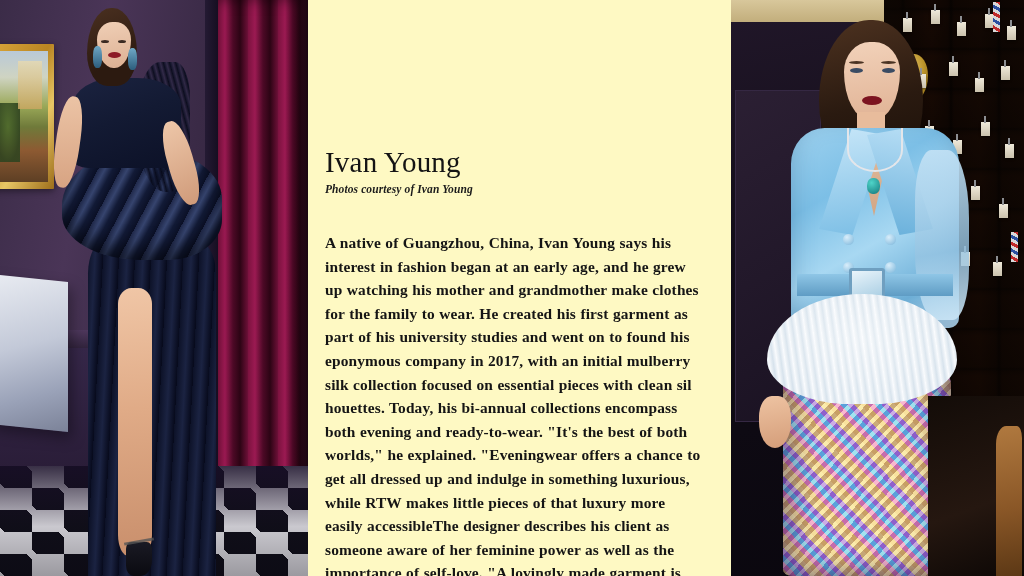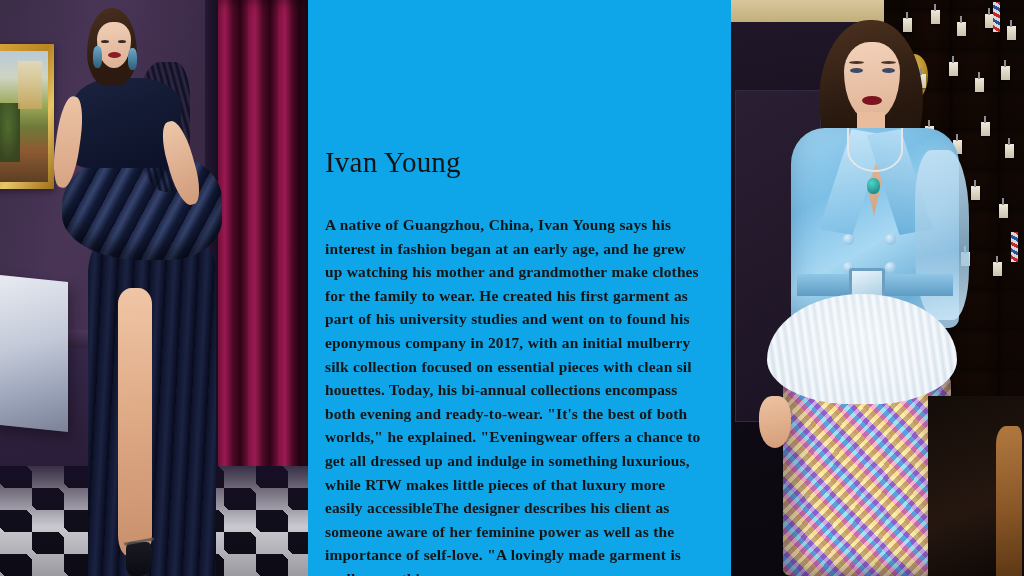--- a/index.html
+++ b/index.html
@@ -371,21 +371,21 @@
     border-radius: 40% 20% 0 0 / 12% 8% 0 0;
   }
 
   
   .text-col {
     position: absolute;
     left: 308px;
     top: 0;
     width: 423px;
     height: 576px;
-    background: #0ea5e9;
+    background: #fef9c3;
     overflow: hidden;
   }
   .article {
     position: absolute;
     left: 17px;
     top: 0;
     width: 382px;
   }
   .headline {
     margin: 0;
@@ -460,20 +460,21 @@
       <div class="pl-eye-r"></div>
       <div class="pl-lip"></div>
       <div class="pl-earring"></div>
       <div class="pl-earring2"></div>
     </div>
   </div>
 
   <div class="text-col">
     <div class="article">
       <h1 class="headline">Ivan Young</h1>
+      <p class="credit">Photos courtesy of Ivan Young</p>
       <p class="body-copy">A native of Guangzhou, China, Ivan Young says his interest in fashion began at an early age, and he grew up watching his mother and grandmother make clothes for the family to wear. He created his first garment as part of his university studies and went on to found his eponymous company in 2017, with an initial mulberry silk collection focused on essential pieces with clean sil houettes. Today, his bi-annual collections encompass both evening and ready-to-wear. "It's the best of both worlds," he explained. "Eveningwear offers a chance to get all dressed up and indulge in something luxurious, while RTW makes little pieces of that luxury more easily accessibleThe designer describes his client as someone aware of her feminine power as well as the importance of self-love. "A lovingly made garment is really something</p>
     </div>
   </div>
 
   <div class="photo-right">
     <div class="pr-topwall"></div>
     <div class="pr-dark"></div>
     <div class="pr-door"></div>
 
     <div class="pr-rack">

